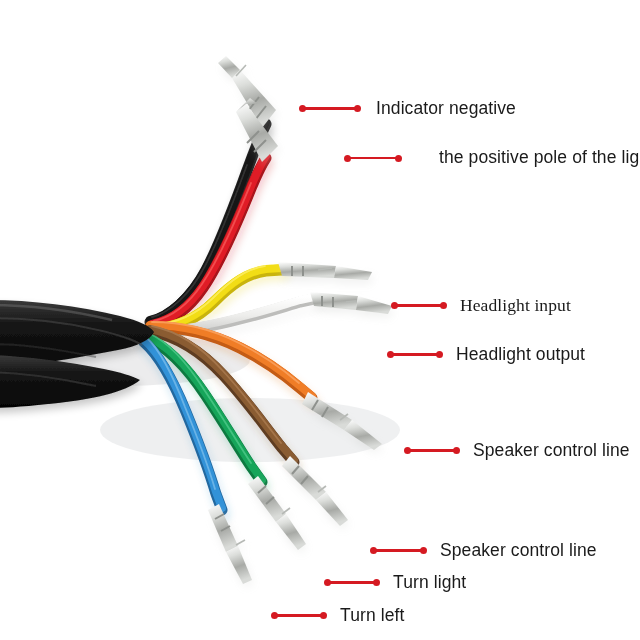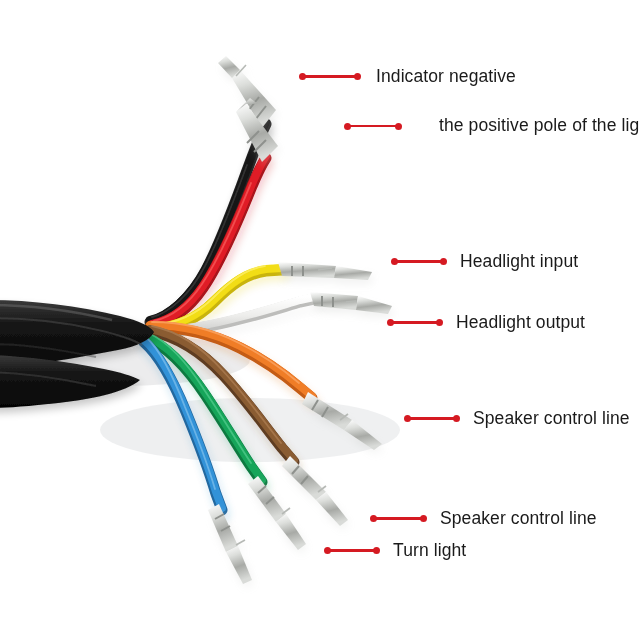--- a/index.html
+++ b/index.html
@@ -16,20 +16,21 @@
   }
   #art{
     position:absolute;left:0;top:0;
     width:640px;height:640px;
   }
   .callout{
     position:absolute;
     display:flex;
     align-items:center;
     white-space:nowrap;
+    margin-top:32px;
   }
   .leader{
     position:relative;
     height:12px;
     display:flex;
     align-items:center;
   }
   .leader .bar{
     position:absolute;
     top:50%;
@@ -243,21 +244,21 @@
     <span class="leader" style="width:56px;">
       <span class="bar"></span>
       <span class="dot start"></span>
       <span class="dot end"></span>
     </span>
     <span class="ctext" style="margin-left:16px;">
       <span class="l2" style="margin-left:22px;">the positive pole of the light</span>
     </span>
   </div>
 
-  <div class="callout" style="left:392px;top:248px;">
+  <div class="callout" style="left:392px;top:260px;font-family:Liberation Serif, serif;">
     <span class="leader" style="width:54px;">
       <span class="bar"></span>
       <span class="dot start"></span>
       <span class="dot end"></span>
     </span>
     <span class="ctext" style="margin-left:14px;">Headlight input</span>
   </div>
 
   <div class="callout" style="left:388px;top:309px;">
     <span class="leader" style="width:54px;">
@@ -288,14 +289,22 @@
 
   <div class="callout" style="left:325px;top:537px;">
     <span class="leader" style="width:54px;">
       <span class="bar"></span>
       <span class="dot start"></span>
       <span class="dot end"></span>
     </span>
     <span class="ctext" style="margin-left:14px;">Turn light</span>
   </div>
 
+  <div class="callout" style="left:272px;top:570px;">
+    <span class="leader" style="width:54px;">
+      <span class="bar"></span>
+      <span class="dot start"></span>
+      <span class="dot end"></span>
+    </span>
+    <span class="ctext" style="margin-left:14px;">Turn left</span>
+  </div>
 
 </div>
 
 </body></html>

